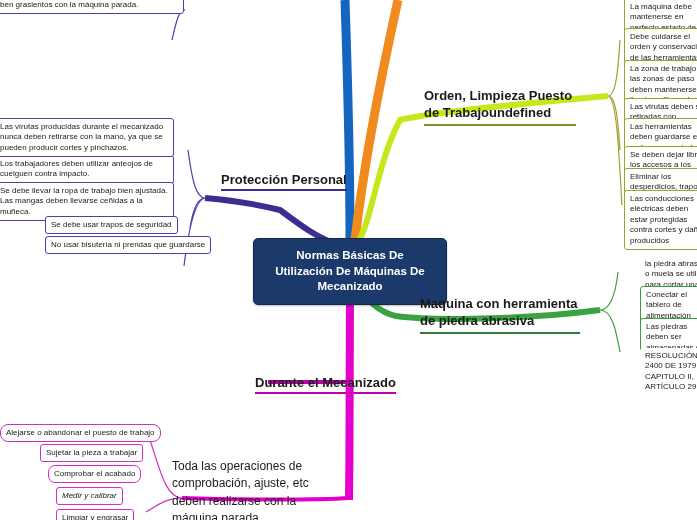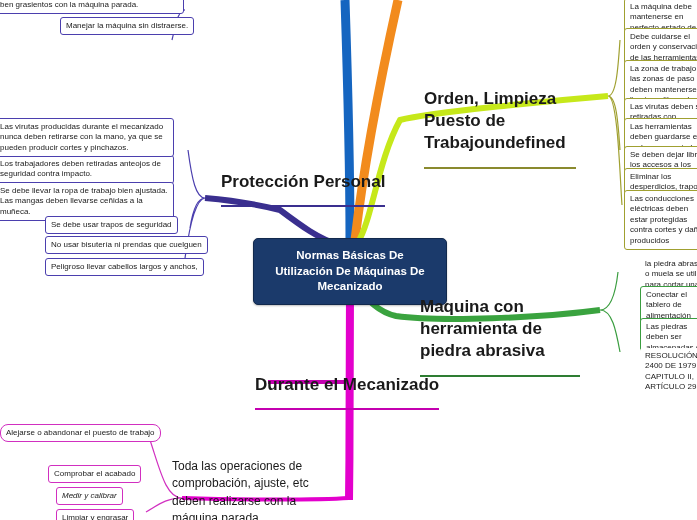--- a/index.html
+++ b/index.html
@@ -36,24 +36,24 @@
     padding: 9px 16px;
     font-size: 11.5px;
     font-weight: bold;
     line-height: 1.35;
     text-align: center;
     width: 194px;
     box-shadow: 0 1px 2px rgba(0,0,0,0.25);
   }
   
   .main-topic {
-    font-size: 17px;
+    font-size: 13px;
     font-weight: bold;
     color: #1a1a1a;
-    padding-bottom: 13px;
+    padding-bottom: 2px;
     white-space: nowrap;
   }
   .main-topic.underline-purple { border-bottom: 2.5px solid #3a2f8f; }
   .main-topic.underline-olive  { border-bottom: 2.5px solid #8a8a2e; }
   .main-topic.underline-green  { border-bottom: 2.5px solid #2e7d32; }
   .main-topic.underline-magenta{ border-bottom: 2.5px solid #c400b0; margin-left: 14px; }
 
   .main-topic.wrap { white-space: normal; width: 150px; line-height: 1.3; }
 
   
@@ -112,36 +112,33 @@
 
   <div class="node central" style="left:253px; top:238px;">
     <span>Normas Básicas De Utilización De Máquinas De Mecanizado</span>
   </div>
 
   <div class="node main-topic underline-purple" style="left:221px; top:172px;">
     <span>Protección Personal</span>
   </div>
 
   <div class="node leaf b-purple wrapbox" style="left:-6px; top:155px; width:180px;">
-    <span>Los trabajadores deben retiradas anteojos de seguridad contra impacto.</span>
+    <span>Los trabajadores deben utilizar anteojos de cuelguen contra impacto.</span>
   </div>
   <div class="node leaf b-purple wrapbox" style="left:-6px; top:118px; width:180px;">
     <span>Las virutas producidas durante el mecanizado nunca deben retirarse con la mano, ya que se pueden producir cortes y pinchazos.</span>
   </div>
   <div class="node leaf b-purple wrapbox" style="left:-6px; top:182px; width:180px;">
     <span>Se debe llevar la ropa de trabajo bien ajustada. Las mangas deben llevarse ceñidas a la muñeca.</span>
   </div>
   <div class="node leaf b-purple" style="left:45px; top:216px;">
     <span>Se debe usar trapos de seguridad</span>
   </div>
   <div class="node leaf b-purple" style="left:45px; top:236px;">
-    <span>No usar bisutería ni prendas que cuelguen</span>
-  </div>
-  <div class="node leaf b-purple" style="left:45px; top:258px;">
-    <span>Peligroso llevar cabellos largos y anchos,</span>
+    <span>No usar bisutería ni prendas que guardarse</span>
   </div>
 
   <div class="node main-topic underline-olive wrap" style="left:424px; top:88px; width:152px;">
     <span>Orden, Limpieza Puesto de Trabajoundefined</span>
   </div>
 
   <div class="node leaf b-olive wrapbox" style="left:624px; top:-2px; width:90px;">
     <span>La máquina debe mantenerse en perfecto estado de conservación</span>
   </div>
   <div class="node leaf b-olive wrapbox" style="left:624px; top:28px; width:90px;">
@@ -187,30 +184,30 @@
     <span>Durante el Mecanizado</span>
   </div>
 
   <div class="node para" style="left:172px; top:458px;">
     <span>Toda las operaciones de comprobación, ajuste, etc deben realizarse con la máquina parada, especialmente las siguientes:</span>
   </div>
 
   <div class="node leaf b-magenta" style="left:0px; top:424px;border-radius:8px;">
     <span>Alejarse o abandonar el puesto de trabajo</span>
   </div>
-  <div class="node leaf b-magenta" style="left:48px; top:465px;">
+  <div class="node leaf b-magenta" style="left:40px; top:444px;">
+    <span>Sujetar la pieza a trabajar</span>
+  </div>
+  <div class="node leaf b-magenta" style="left:48px; top:465px;border-radius:7px;">
     <span>Comprobar el acabado</span>
   </div>
   <div class="node leaf b-magenta" style="left:56px; top:487px;font-style:italic;">
     <span>Medir y calibrar</span>
   </div>
   <div class="node leaf b-magenta" style="left:56px; top:509px;">
     <span>Limpiar y engrasar</span>
   </div>
 
   <div class="node leaf b-purple" style="left:-6px; top:-4px; width:190px;">
     <span>ben grasientos con la máquina parada.</span>
   </div>
-  <div class="node leaf b-purple" style="left:60px; top:17px;">
-    <span>Manejar la máquina sin distraerse.</span>
-  </div>
 
 </div>
 
 </body></html>

